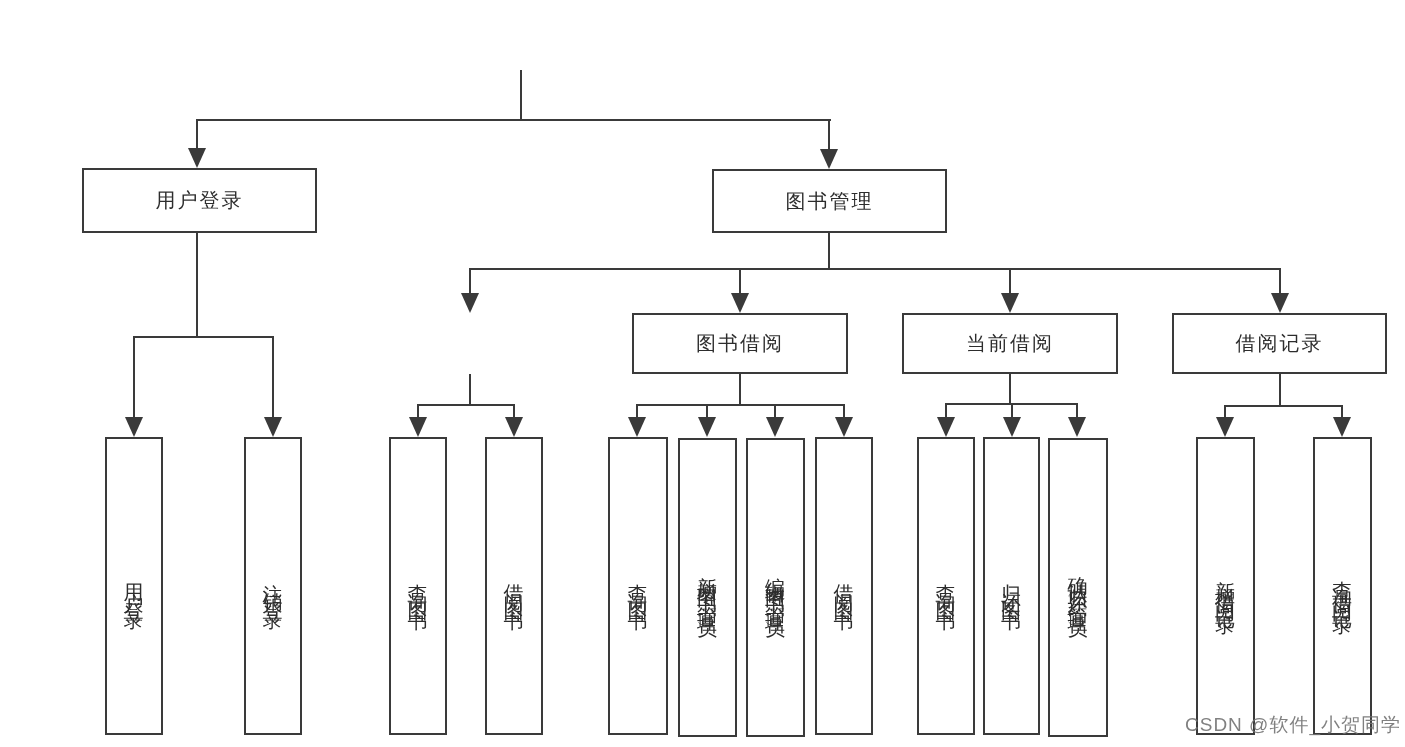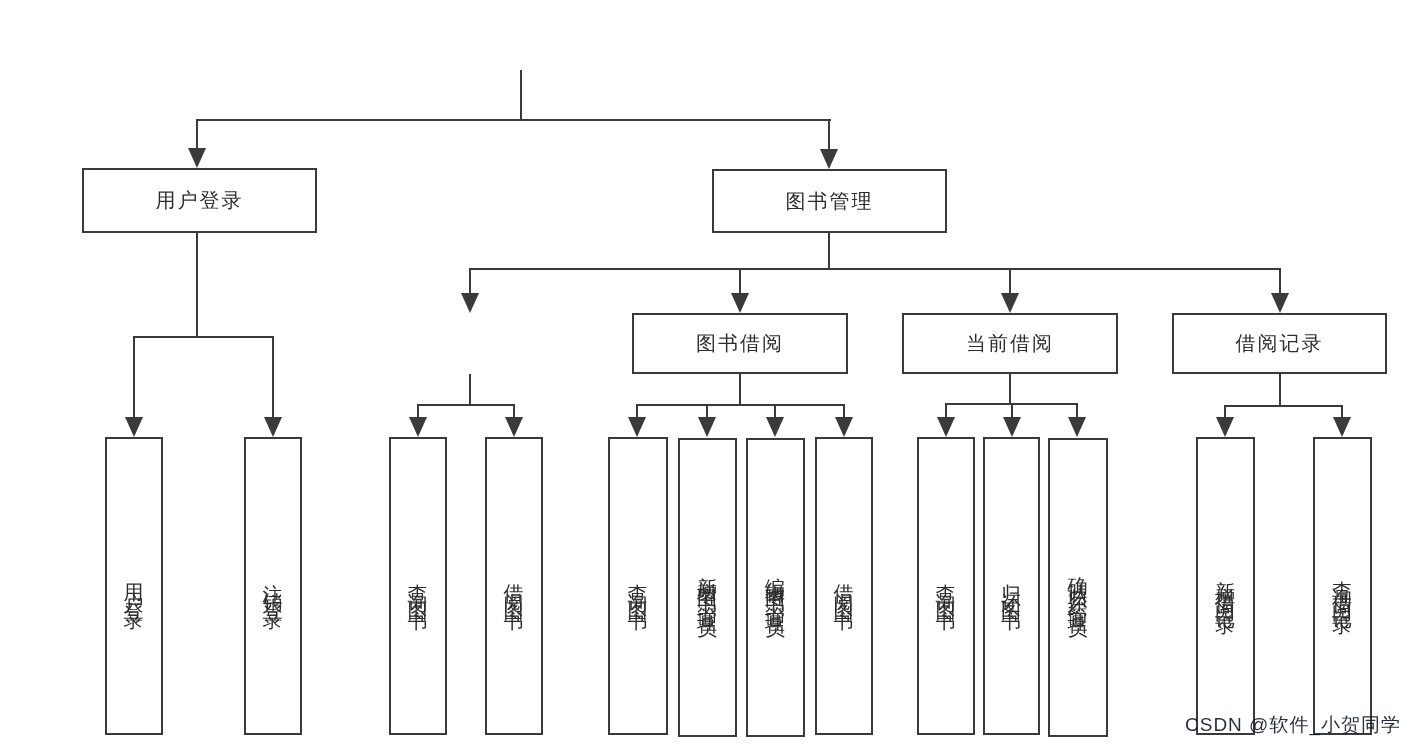--- a/index.html
+++ b/index.html
@@ -23,21 +23,21 @@
     letter-spacing:9px;line-height:1.1;white-space:nowrap;
   }
   .line{position:absolute;background:#3a3a3a;}
   .arrow{
     position:absolute;width:0;height:0;
     border-left:9px solid transparent;border-right:9px solid transparent;
     border-top:20px solid #3a3a3a;
   }
   .watermark{
     position:absolute;left:1185px;top:712px;font-size:19px;letter-spacing:1px;
-    color:#0f172a;z-index:5;opacity:0.9;white-space:nowrap;
+    color:#737373;z-index:5;opacity:0.9;white-space:nowrap;
   }
 </style>
 </head>
 <body>
 
 <div id="stage">
 
 
   <div class="line" style="left:520px;top:70px;width:2px;height:50px;"></div>
   <div class="line" style="left:196px;top:119px;width:635px;height:2px;"></div>

